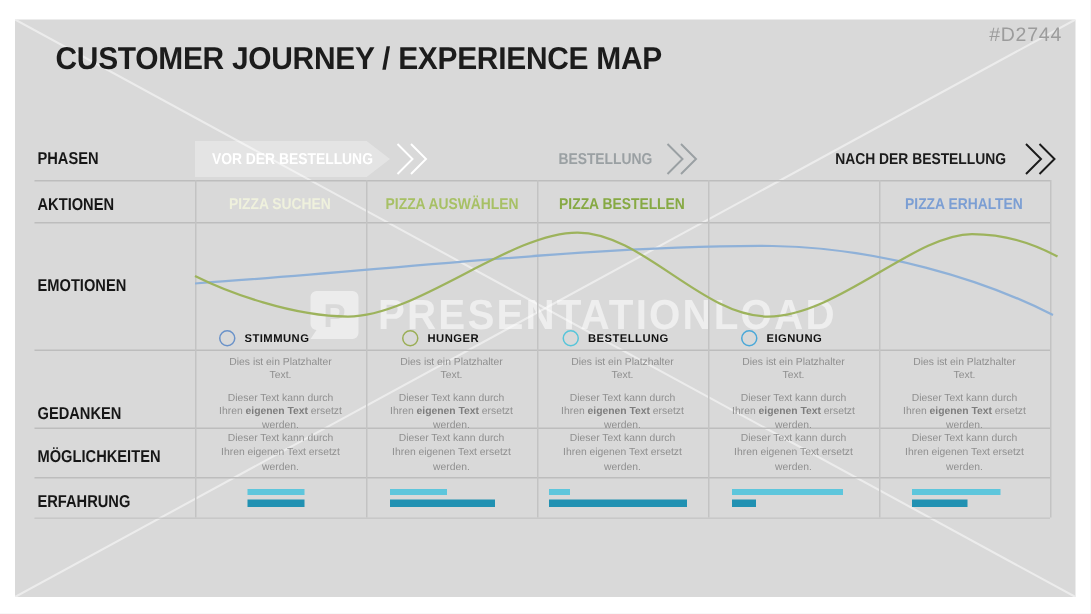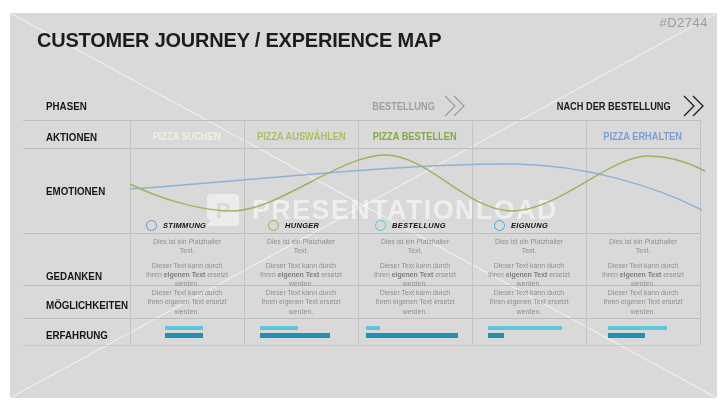--- a/index.html
+++ b/index.html
@@ -17,21 +17,21 @@
   .wm-text{position:absolute;left:242px;top:181px;font-size:28px;font-weight:bold;
            color:rgba(255,255,255,.55);letter-spacing:1.5px;transform:scaleX(.96);
            transform-origin:left center;white-space:nowrap;pointer-events:none;}
 
   
   .vline{position:absolute;width:1px;top:107px;height:225px;background:#c3c3c3;}
   .hline{position:absolute;height:1px;left:13px;width:677px;background:#bdbdbd;}
 
   
   .row-label{position:absolute;left:15px;font-size:11.5px;font-weight:bold;color:#161616;
-             letter-spacing:0;white-space:nowrap;margin-left:21px;}
+             letter-spacing:0;white-space:nowrap;}
   .cond{display:inline-block;transform:scaleX(.85);transform-origin:left center;}
 
   
   .phase{position:absolute;top:81px;height:24px;display:flex;align-items:center;}
   .phase-band{position:relative;width:130px;height:24px;background:rgba(255,255,255,.30);
               clip-path:polygon(0 0,88% 0,100% 50%,88% 100%,0 100%);
               display:flex;align-items:center;justify-content:center;}
   .phase-label{font-size:10.5px;font-weight:bold;white-space:nowrap;display:inline-block;
                transform:scaleX(.88);transform-origin:center;}
   .chevrons{flex:0 0 auto;margin-left:2px;}
@@ -40,21 +40,21 @@
   .action-label{position:absolute;top:114px;width:114px;height:18px;line-height:18px;
                 text-align:center;font-size:10.5px;font-weight:bold;white-space:nowrap;}
   .action-label .cc{display:inline-block;transform:scaleX(.88);transform-origin:center;}
 
   
   .curves-svg{position:absolute;left:0;top:0;width:707px;height:385px;pointer-events:none;}
 
   
   .marker{position:absolute;top:206px;height:12px;display:flex;align-items:center;gap:6px;}
   .marker-dot{width:9px;height:9px;border-radius:50%;border:1.6px solid #888;background:transparent;}
-  .marker-label{font-size:7.5px;font-weight:bold;color:#111;letter-spacing:.3px;white-space:nowrap;font-style:italic;}
+  .marker-label{font-size:7.5px;font-weight:bold;color:#111;letter-spacing:.3px;white-space:nowrap;}
 
   
   .cell{position:absolute;width:114px;text-align:center;color:#8f8f8f;font-size:6.9px;line-height:1.35;}
   .cell-inner{width:84px;margin:0 auto;}
   .cell .p2{margin-top:5px;}
   .cell b{color:#7d7d7d;}
 
   
   .bars{position:absolute;top:313px;width:114px;}
   .bar{height:4px;}
@@ -93,20 +93,29 @@
     <div class="vline" style="left:576px"></div>
     <div class="vline" style="left:690px"></div>
 
     <div class="row-label" style="top:87px"><span class="cond">PHASEN</span></div>
     <div class="row-label" style="top:118px"><span class="cond">AKTIONEN</span></div>
     <div class="row-label" style="top:172px"><span class="cond">EMOTIONEN</span></div>
     <div class="row-label" style="top:257px"><span class="cond">GEDANKEN</span></div>
     <div class="row-label" style="top:286px"><span class="cond">MÖGLICHKEITEN</span></div>
     <div class="row-label" style="top:316px"><span class="cond">ERFAHRUNG</span></div>
 
+    <div class="phase" style="left:120px">
+      <div class="phase-band">
+        <span class="phase-label" style="color: rgb(255, 255, 255);">VOR DER BESTELLUNG</span>
+      </div>
+      <svg class="chevrons" width="26" height="22" viewBox="0 0 26 22">
+        <polyline points="3,1 13,11 3,21" fill="none" stroke-width="1.3" style="stroke: rgb(255, 255, 255);"></polyline>
+        <polyline points="12,1 22,11 12,21" fill="none" stroke-width="1.3" style="stroke: rgb(255, 255, 255);"></polyline>
+      </svg>
+    </div>
     <div class="phase" style="left:348px;width:120px;justify-content:center">
       <span class="phase-label" style="color: rgb(154, 160, 163);">BESTELLUNG</span>
       <svg class="chevrons" width="26" height="22" viewBox="0 0 26 22">
         <polyline points="3,1 13,11 3,21" fill="none" stroke-width="1.3" style="stroke: rgb(154, 160, 163);"></polyline>
         <polyline points="12,1 22,11 12,21" fill="none" stroke-width="1.3" style="stroke: rgb(154, 160, 163);"></polyline>
       </svg>
     </div>
     <div class="phase" style="left:540px;width:157px;justify-content:flex-end">
       <span class="phase-label" style="color: rgb(27, 27, 27);">NACH DER BESTELLUNG</span>
       <svg class="chevrons" width="26" height="22" viewBox="0 0 26 22">

